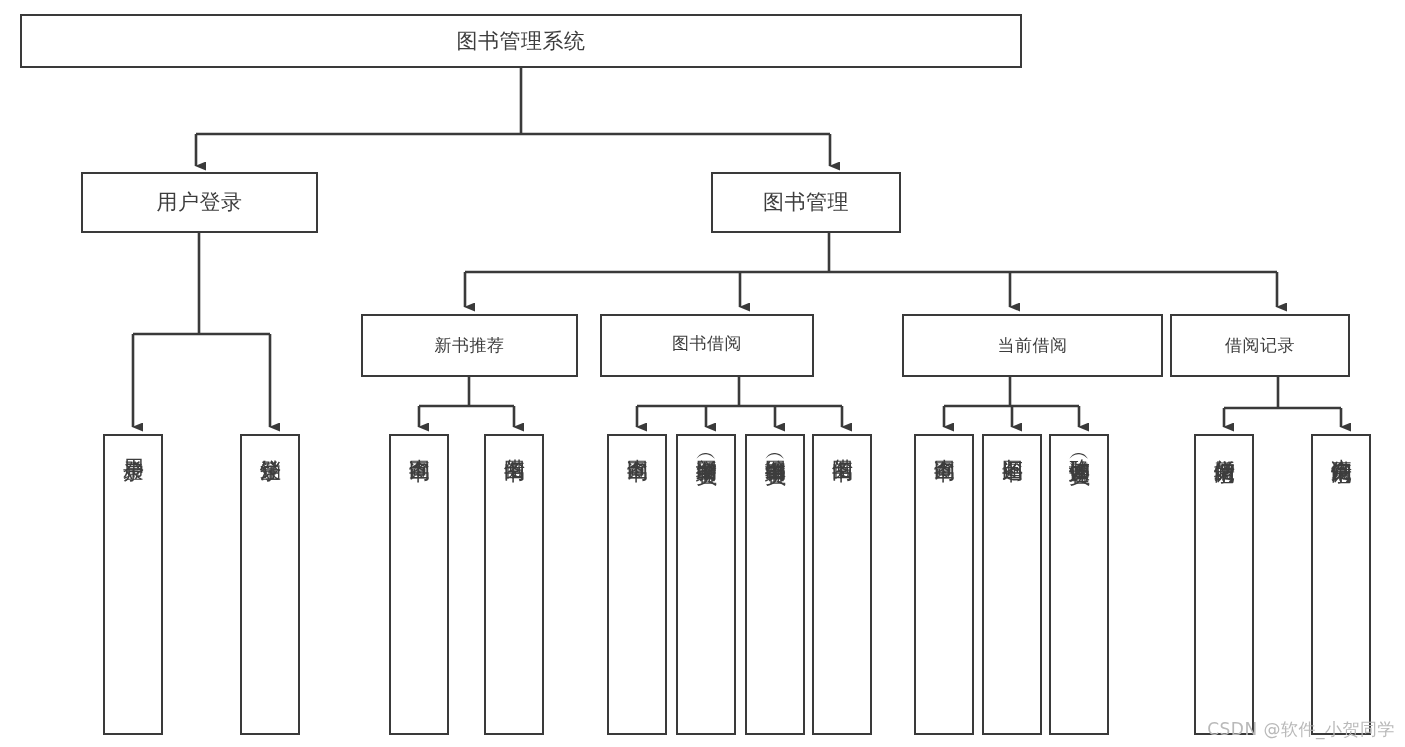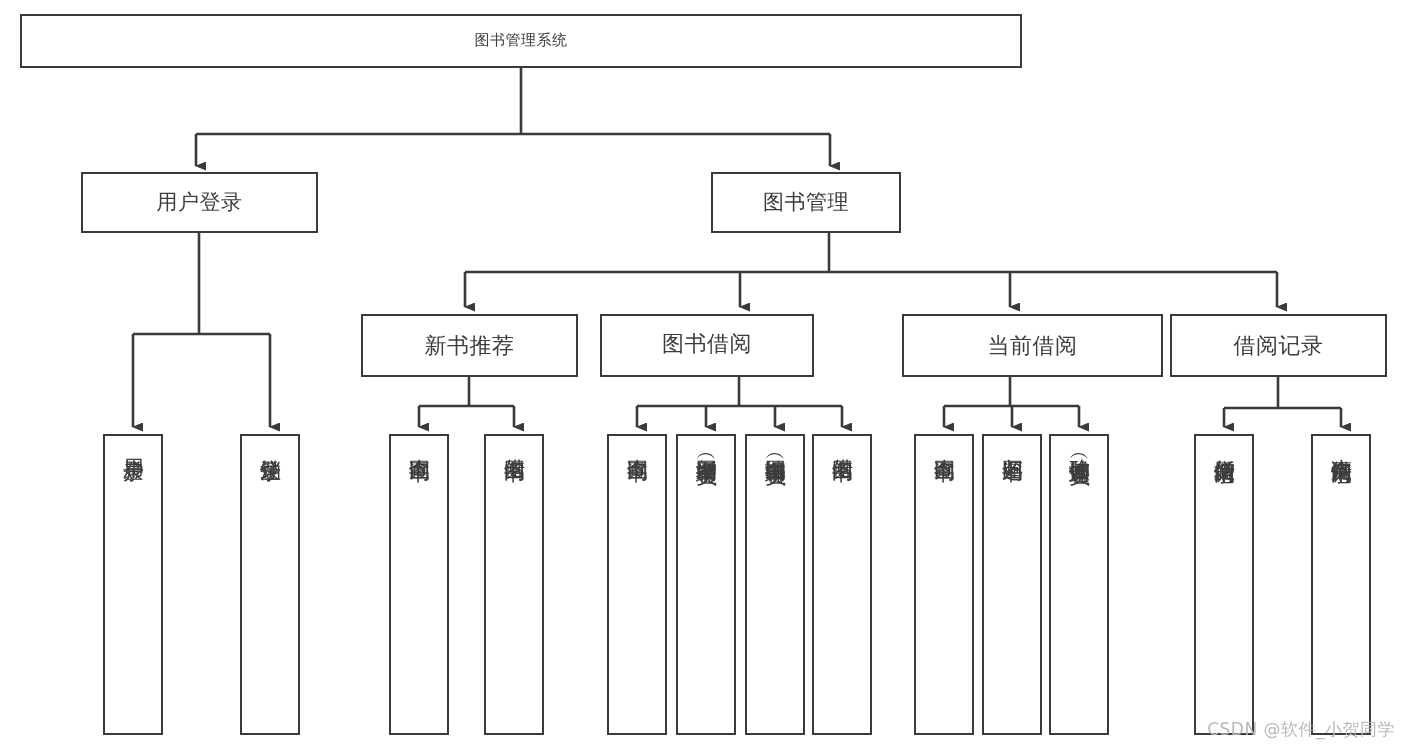--- a/index.html
+++ b/index.html
@@ -46,23 +46,23 @@
     writing-mode: vertical-rl;
     text-orientation: upright;
     font-size: 21px;
     letter-spacing: 1px;
     line-height: 1;
   }
   .node-box.vertical {
     align-items: flex-start;
     padding-top: 6px;
   }
-  .node-box.level-0 .node-label { font-size: 15px; }
+  .node-box.level-0 .node-label { font-size: 21px; }
   .node-box.level-1 .node-label { font-size: 21px; }
-  .node-box.level-2 .node-label { font-size: 22px; }
+  .node-box.level-2 .node-label { font-size: 17px; }
   #watermark {
     position: absolute;
     right: 10px;
     bottom: 6px;
     color: #b9b9b9;
     font-size: 17px;
     letter-spacing: 0.5px;
     white-space: nowrap;
     pointer-events: none;
     margin-left: 12px;
@@ -141,21 +141,21 @@
   </div>
 
   <div class="node-box level-2" style="left:600px; top:314px; width:214px; height:63px;font-family:Liberation Mono, monospace;">
     <span class="node-label">图书借阅</span>
   </div>
 
   <div class="node-box level-2" style="left:902px; top:314px; width:261px; height:63px;">
     <span class="node-label">当前借阅</span>
   </div>
 
-  <div class="node-box level-2" style="left:1170px; top:314px; width:217px; height:63px;">
+  <div class="node-box level-2" style="left:1170px; top:314px; width:180px; height:63px;">
     <span class="node-label">借阅记录</span>
   </div>
 
   <div class="node-box vertical" style="left:103px; top:434px; width:60px; height:301px;">
     <span class="node-label">用户登录</span>
   </div>
 
   <div class="node-box vertical" style="left:240px; top:434px; width:60px; height:301px;">
     <span class="node-label">注销登录</span>
   </div>

